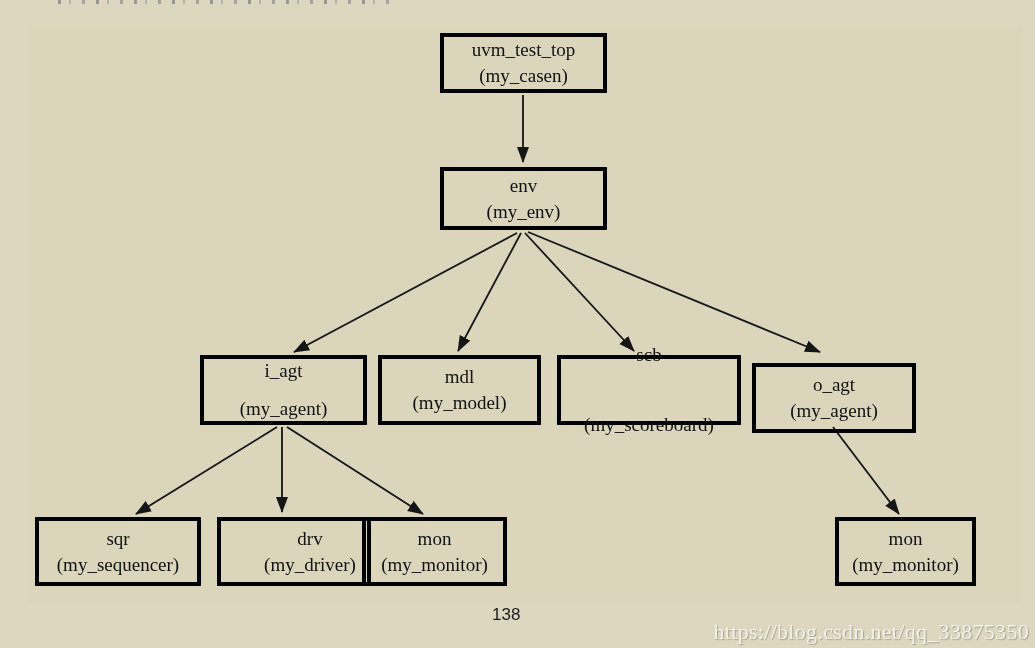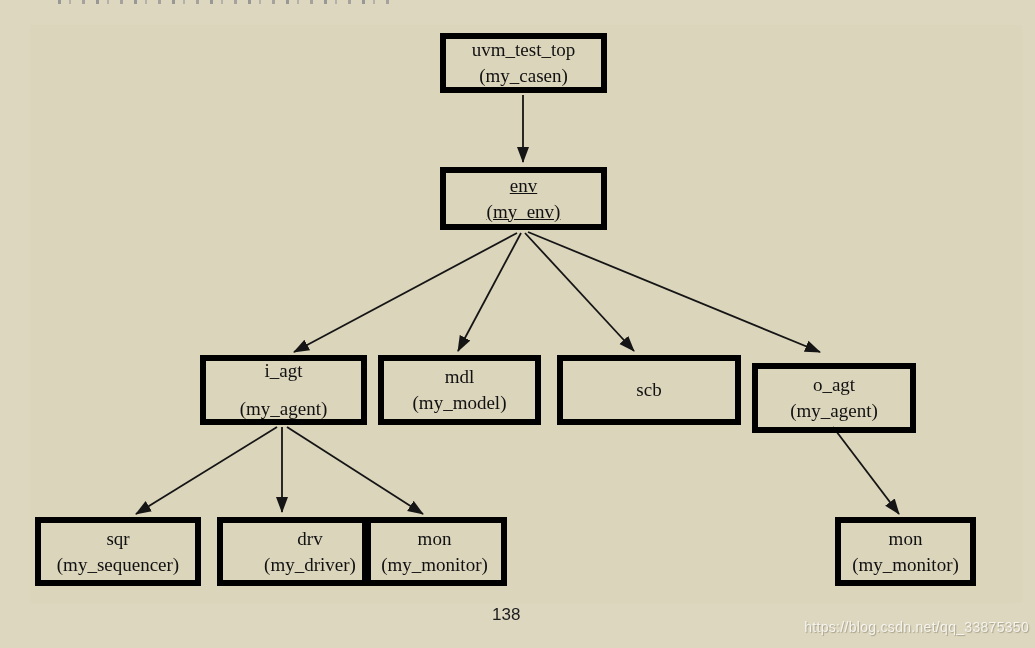--- a/index.html
+++ b/index.html
@@ -25,47 +25,47 @@
       rgba(95,100,115,.55) 0 3px, transparent 3px 11px,
       rgba(130,130,145,.45) 11px 13px, transparent 13px 24px,
       rgba(110,110,125,.5) 24px 27px, transparent 27px 38px);
   }
   svg.edges{
     position:absolute;left:0;top:0;width:1035px;height:648px;
     pointer-events:none;
   }
   .node{
     position:absolute;
-    border:6px solid #000000;
+    border:4px solid #000000;
     box-sizing:border-box;
     display:flex;flex-direction:column;justify-content:center;align-items:center;
     text-align:center;
     color:#111;
     font-size:19px;line-height:26px;
     background:transparent;
   }
   .n0{left:440px;top:33px;width:167px;height:60px;}
-  .n1{left:440px;top:167px;width:167px;height:63px;text-decoration:underline;}
+  .n1{left:440px;top:167px;width:167px;height:63px;}
   .n2{left:200px;top:355px;width:167px;height:70px;gap:12px;}
   .n3{left:378px;top:355px;width:163px;height:70px;}
   .n4{left:557px;top:355px;width:184px;height:70px;gap:44px;}
   .n5{left:752px;top:355px;width:164px;height:70px;margin-top:8px;}
   .n6{left:35px;top:517px;width:166px;height:69px;font-family:Liberation Serif, serif;}
   .n7{left:217px;top:517px;width:154px;height:69px;padding-left:32px;}
   .n8{left:362px;top:517px;width:145px;height:69px;}
   .n9{left:835px;top:517px;width:141px;height:69px;}
   .page-number{
     position:absolute;left:492px;top:605px;
     font-family:"Liberation Sans","DejaVu Sans",sans-serif;
     font-size:17px;color:#1c1c1c;
   }
   .watermark{
     position:absolute;right:6px;top:619px;
-    font-family:Liberation Sans, sans-serif;
-    font-size:14px;
+    font-family:Liberation Serif, serif;
+    font-size:22px;
     color:rgba(255,255,255,.78);
     text-shadow:1px 1px 1px rgba(140,132,105,.65);
     letter-spacing:.3px;
   }
 </style>
 </head>
 <body>
 
 <div class="slide">
 
@@ -105,20 +105,21 @@
     <div>(my_agent)</div>
   </div>
 
   <div class="node n3">
     <div>mdl</div>
     <div>(my_model)</div>
   </div>
 
   <div class="node n4">
     <div>scb</div>
+    <div>(my_scoreboard)</div>
   </div>
 
   <div class="node n5">
     <div>o_agt</div>
     <div>(my_agent)</div>
   </div>
 
   <div class="node n6">
     <div>sqr</div>
     <div>(my_sequencer)</div>

